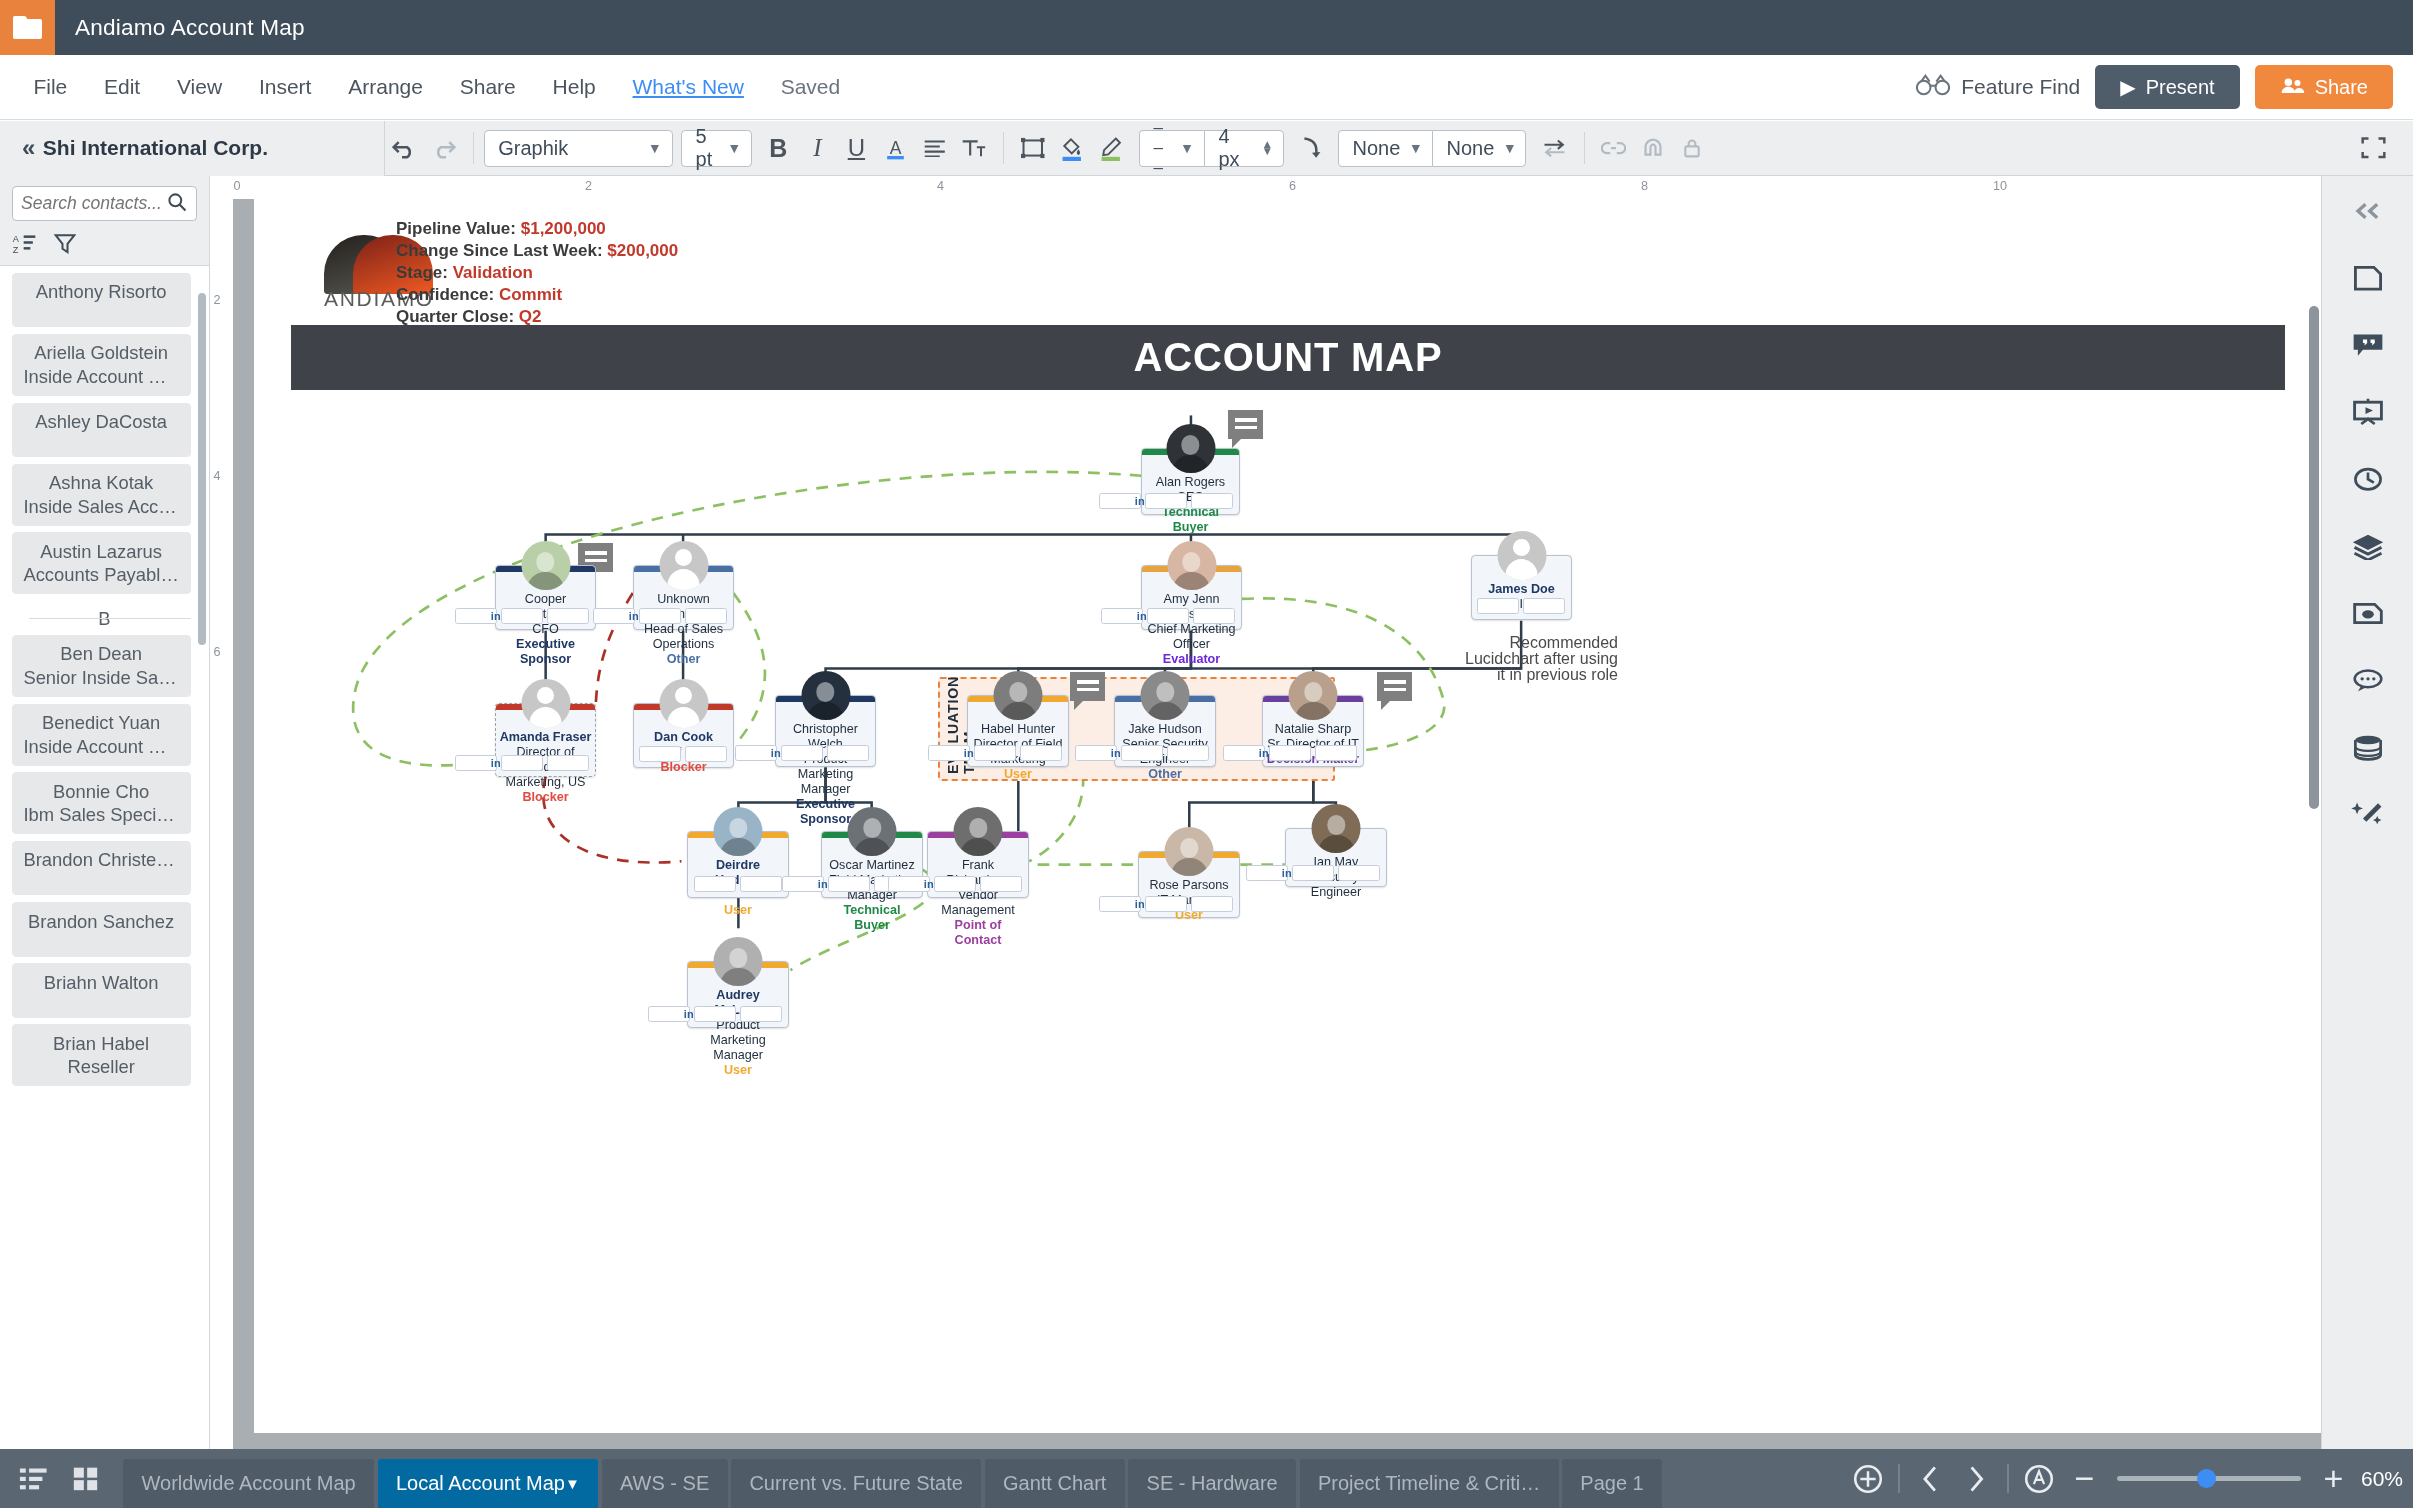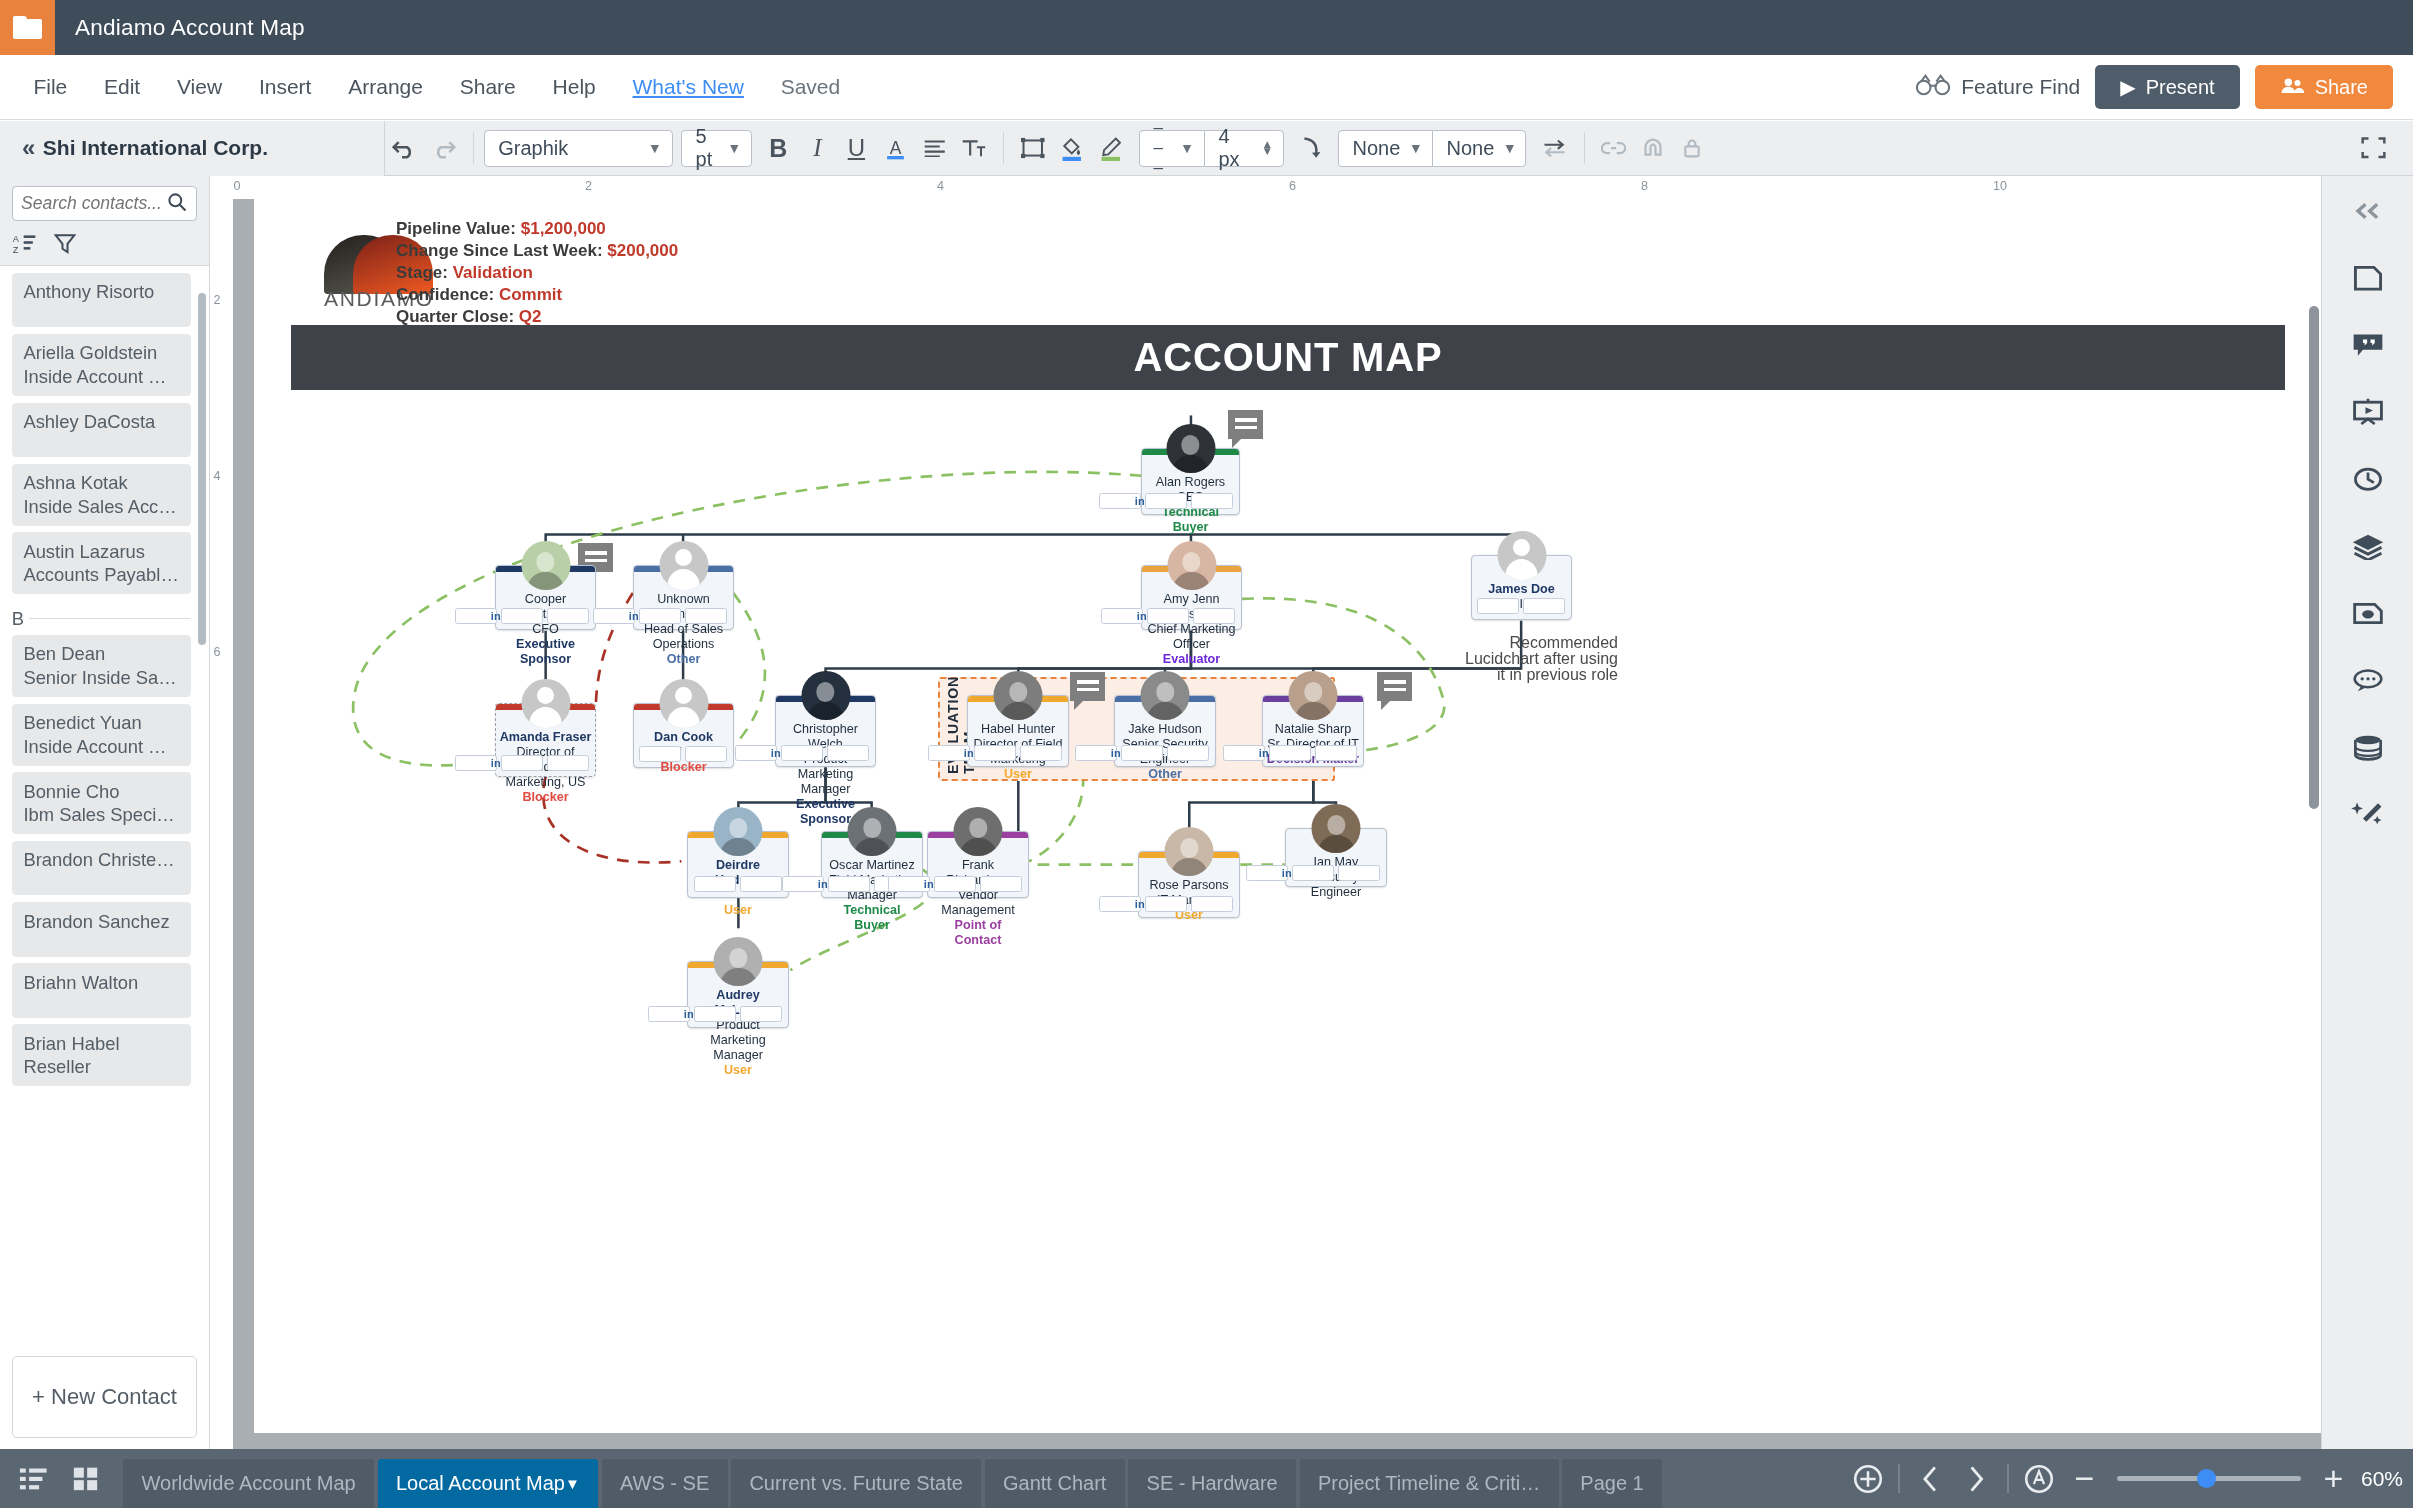--- a/index.html
+++ b/index.html
@@ -91,21 +91,21 @@
   #searchbox {
     position:relative; height:35px; background:#fff; border:0.8px solid #b9c0c7; border-radius:4.2px;
     display:flex; align-items:center; padding:0 8.4px;
   }
   #searchbox input {
     border:0; outline:0; font-size:17.6px; width:100%; font-style:italic; color:#8c949c;
     font-family:"Liberation Sans", sans-serif;
   }
   #toolrow { background:#eceef0; height:40px; display:flex; align-items:center; gap:17px; padding-left:11.7px;
              border-bottom:0.8px solid #d2d7dc;}
-  #contactlist { height:1037px; overflow:hidden; position:relative; padding:6.7px 0 0 0;}
+  #contactlist { height:1037px; overflow:hidden; position:relative; padding:6.7px 0 0 0;text-align:center;}
   .contact {
     background:#e6e8ea; border-radius:4.2px; margin:0 18.4px 6.7px 11.7px; padding:7.5px 11.7px;
     min-height:44px; cursor:pointer;
   }
   .c-name { font-size:18.4px; color:#555e66; line-height:23.5px;
             white-space:nowrap; overflow:hidden; text-overflow:ellipsis;}
   .c-role { font-size:18.4px; color:#555e66; line-height:23.5px;
             white-space:nowrap; overflow:hidden; text-overflow:ellipsis;}
   .contact.one-line { padding-bottom:23.5px; }
   .alpha-head { font-size:18.4px; color:#555e66; padding:6.7px 11.7px 5px 11.7px; position:relative;}
@@ -501,23 +501,20 @@
       <div class="contact one-line">
         <div class="c-name">Briahn Walton</div>
       </div>
       <div class="contact">
         <div class="c-name">Brian Habel</div>
         <div class="c-role">Reseller</div>
       </div>
     </div>
   <div id="listscroll"></div>
 
-  <div id="newcontactwrap">
-    <div id="newcontact">+ New Contact</div>
-  </div>
 </div>
 
 <div id="ruler-top">
     <div class="tick" style="left: 23.5px;">0</div>
     <div class="tick" style="left: 375px;">2</div>
     <div class="tick" style="left: 727px;">4</div>
     <div class="tick" style="left: 1079px;">6</div>
     <div class="tick" style="left: 1431px;">8</div>
     <div class="tick" style="left: 1783px;">10</div>
   </div>

